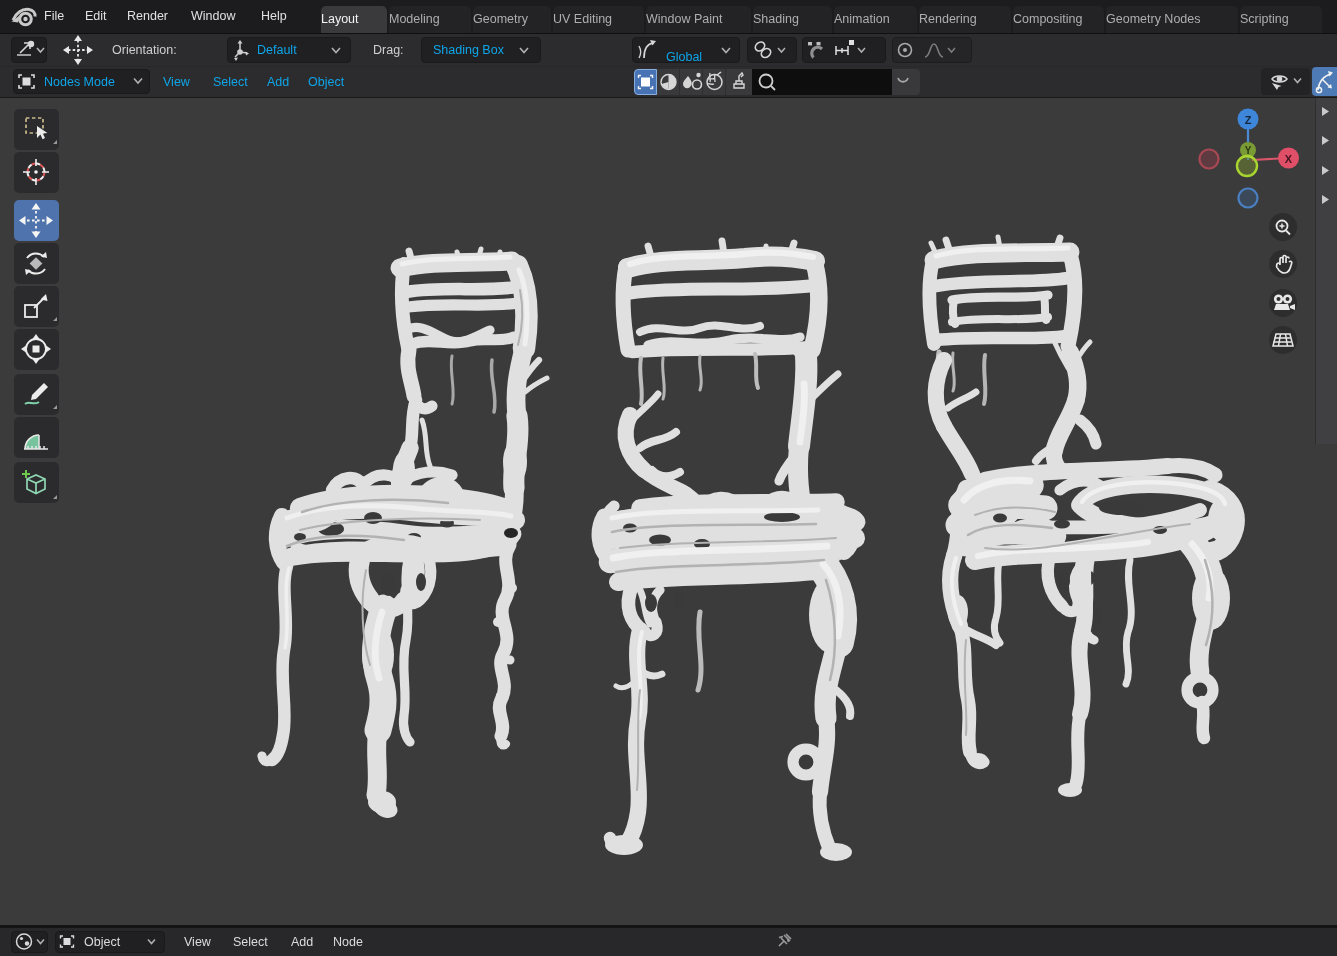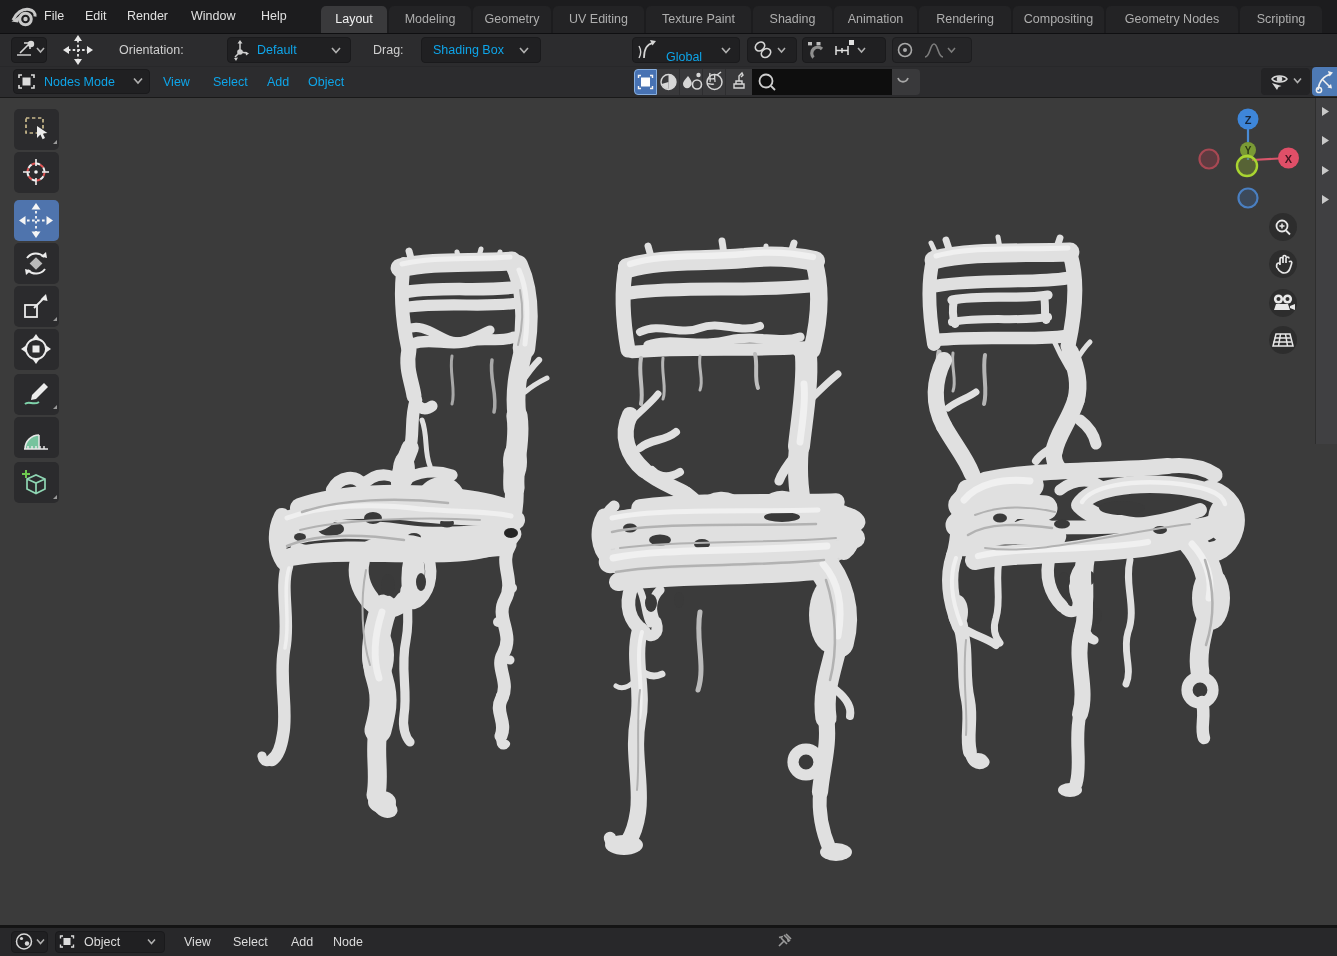--- a/index.html
+++ b/index.html
@@ -4,21 +4,21 @@
 <style>
   * { margin:0; padding:0; box-sizing:border-box; }
   html,body { width:1337px; height:956px; overflow:hidden; background:#3b3b3b;
     font-family:"Liberation Sans", sans-serif; }
   #page { position:relative; width:1337px; height:956px;padding-left:24px; }
   .abs { position:absolute; }
   
   #topbar { left:0; top:0; width:1337px; height:33px; background:#1c1c1e; }
   #topbar .menu { position:absolute; top:0; height:33px; line-height:33px;
     color:#e0e0e0; font-size:12.5px; }
-  .tab { position:absolute; top:6px; height:27px; line-height:27px; text-align:center;
+  .tab { position:absolute; top:6px; height:27px; line-height:27px; 
     background:#232325; color:#aeaeae; font-size:12.5px;
     border-radius:5px 5px 0 0; }
   .tab.active { background:#3a3a3c; color:#f2f2f2; }
   
   #row2 { left:0; top:33px; width:1337px; height:33px; background:#2c2c2e;
     border-top:1px solid #0f0f11; }
   #row3 { left:0; top:66px; width:1337px; height:32px; background:#2c2c2e;
     border-top:1px solid #28282a; border-bottom:1px solid #191919; }
   .lbl { position:absolute; color:#cfcfcf; font-size:12.5px; line-height:26px; height:26px; }
   .wid { position:absolute; background:#202022; border:1px solid #1a1a1c; border-radius:4px; }
@@ -55,32 +55,32 @@
     </svg>
     <div class="menu" style="left:44px">File</div>
     <div class="menu" style="left:85px">Edit</div>
     <div class="menu" style="left:127px">Render</div>
     <div class="menu" style="left:191px">Window</div>
     <div class="menu" style="left:261px">Help</div>
     <div class="tab active" style="left:321px;width:66px">Layout</div>
     <div class="tab" style="left:389px;width:82px">Modeling</div>
     <div class="tab" style="left:473px;width:78px">Geometry</div>
     <div class="tab" style="left:553px;width:91px">UV Editing</div>
-    <div class="tab" style="left:646px;width:105px">Texture Paint</div>
+    <div class="tab" style="left:646px;width:105px">Window Paint</div>
     <div class="tab" style="left:753px;width:79px">Shading</div>
     <div class="tab" style="left:834px;width:83px">Animation</div>
     <div class="tab" style="left:919px;width:92px">Rendering</div>
     <div class="tab" style="left:1013px;width:91px">Compositing</div>
     <div class="tab" style="left:1106px;width:132px">Geometry Nodes</div>
     <div class="tab" style="left:1240px;width:82px">Scripting</div>
   </div>
 
   <div class="abs" id="row2">
     <div class="wid" style="left:11px;top:3px;width:36px;height:26px"></div>
-    <div class="lbl" style="left:119px;top:3px">Orientation:</div>
+    <div class="lbl" style="left:112px;top:3px">Orientation:</div>
     <div class="wid" style="left:227px;top:3px;width:124px;height:26px"></div>
     <div class="mtxt" style="left:257px;top:3px">Default</div>
     <div class="lbl" style="left:373px;top:3px">Drag:</div>
     <div class="wid" style="left:421px;top:3px;width:120px;height:26px"></div>
     <div class="mtxt" style="left:433px;top:3px">Shading Box</div>
     <div class="wid" style="left:632px;top:3px;width:108px;height:26px"></div>
     <div class="mtxt" style="left:666px;top:10px">Global</div>
     <div class="wid" style="left:747px;top:3px;width:50px;height:26px"></div>
     <div class="wid" style="left:802px;top:3px;width:84px;height:26px"></div>
     <div class="wid" style="left:892px;top:3px;width:80px;height:26px;background:#252527;border-color:#1d1d1f"></div>

